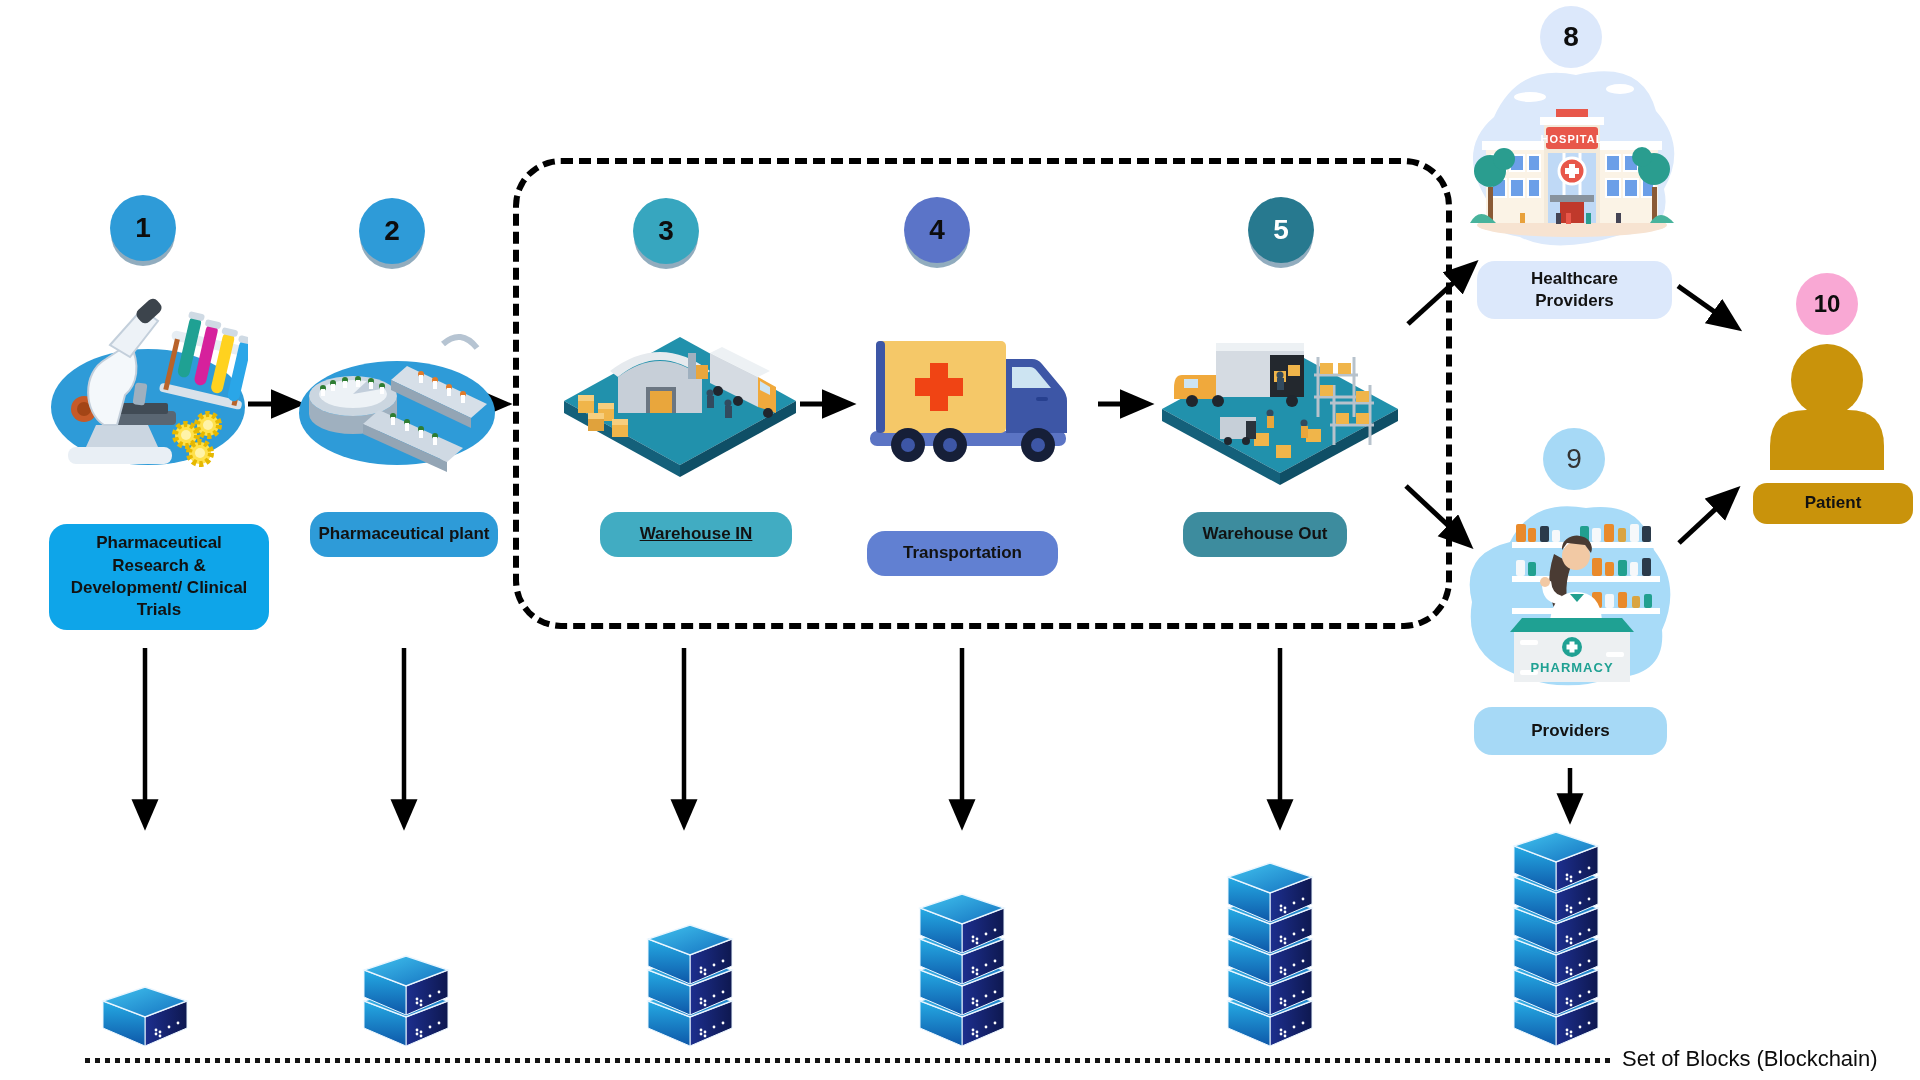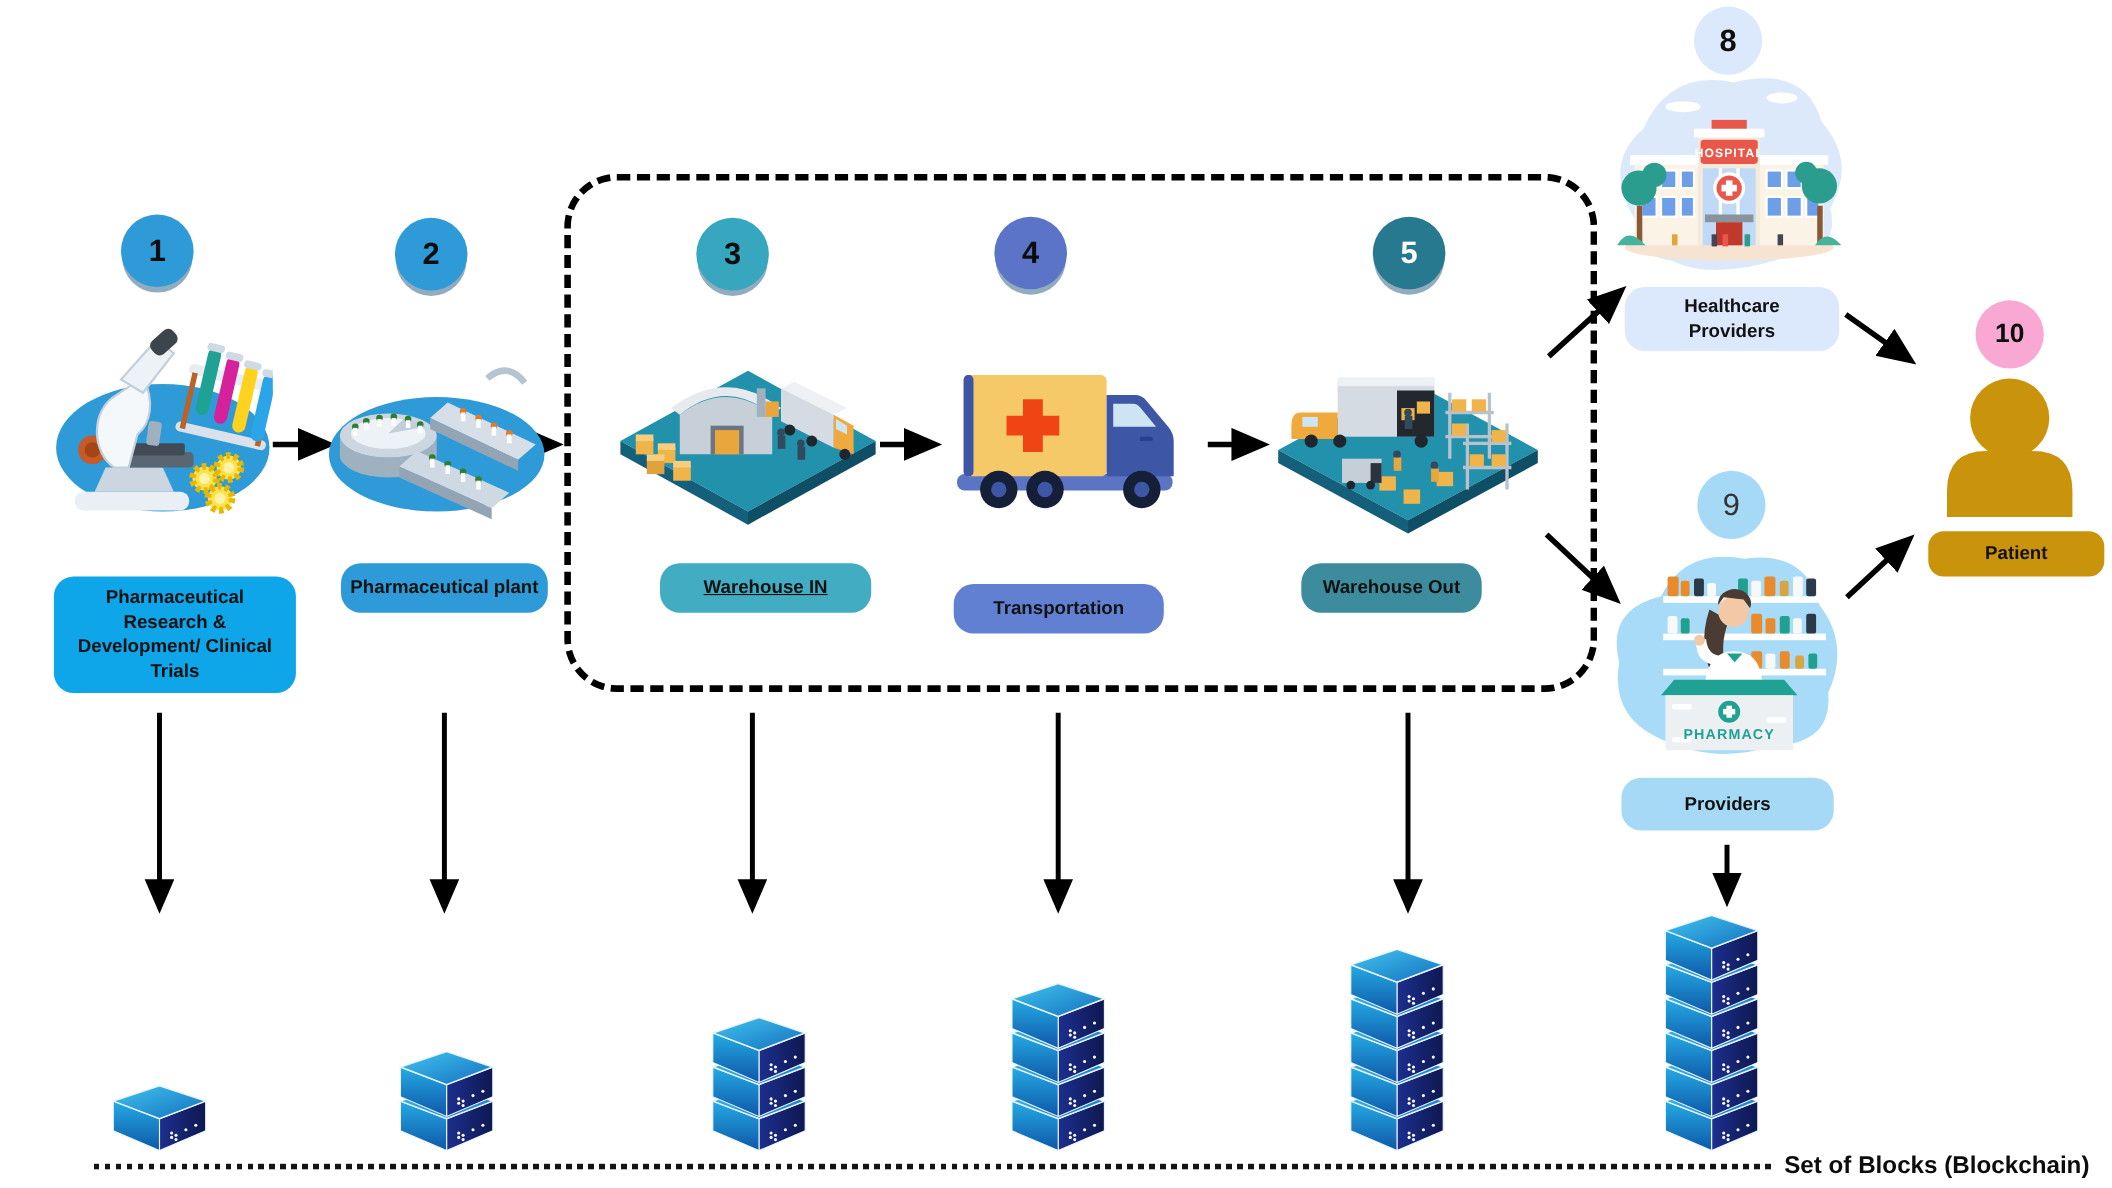--- a/index.html
+++ b/index.html
@@ -14,21 +14,21 @@
   .lip{box-shadow:0 6px 0 -1px rgba(10,70,110,0.45);}
   .num{font-size:28px;}
   .num-sm{font-size:24px;}
   .lbl{position:absolute;border-radius:18px;display:flex;align-items:center;justify-content:center;
        text-align:center;font-weight:bold;color:#121212;font-size:17px;line-height:1.32;padding:2px 8px;box-sizing:border-box;}
   .illus{position:absolute;}
   .stack{position:absolute;width:88px;}
   .block{position:absolute;left:0;}
   #baseline{position:absolute;left:85px;top:1058px;width:1526px;height:5px;
             background:repeating-linear-gradient(90deg,#141414 0 5px,transparent 5px 10px);}
-  #baseline-caption{position:absolute;left:1622px;top:1046px;font-size:22px;font-weight:bold;color:#0c0c0c;white-space:nowrap;}
+  #baseline-caption{position:absolute;left:1622px;top:1046px;font-size:22px;font-weight:normal;color:#0c0c0c;white-space:nowrap;}
 </style>
 </head>
 <body>
 
 <div id="canvas">
 
   <svg width="0" height="0">
     <defs>
       <linearGradient id="gTop" x1="0" y1="0" x2="1" y2="1">
         <stop offset="0" stop-color="#41C4F0"></stop>

